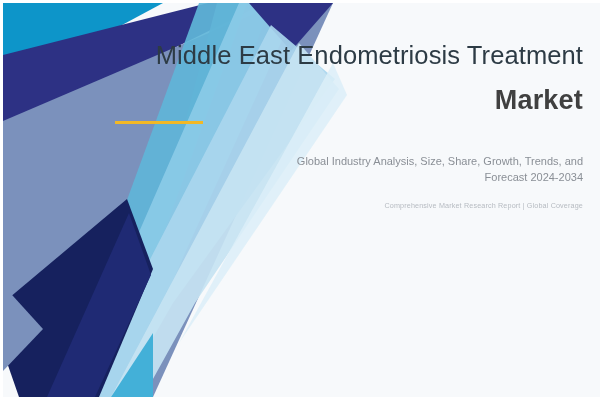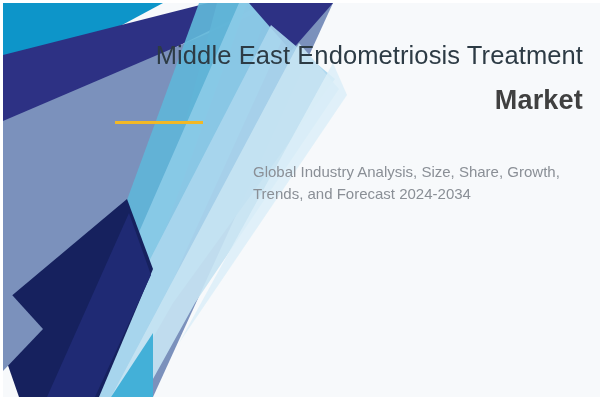--- a/index.html
+++ b/index.html
@@ -84,25 +84,25 @@
     background: #f2b826;
     margin-top: 5px;
     margin-left: 2px;
   }
 
   .subtitle {
     position: absolute;
     right: 14px;
     top: 151px;
     width: 330px;
-    font-size: 15px;
+    text-align: right;
+    font-size: 11px;
     font-weight: 400;
     color: #8a8f96;
     line-height: 1.45;
-    margin-top: 7px;
   }
 
   .caption {
     position: absolute;
     right: 14px;
     top: 198px;
     width: 330px;
     text-align: right;
     font-size: 7.2px;
     font-weight: 400;
@@ -154,17 +154,18 @@
 
       <div class="title">Middle East Endometriosis Treatment</div>
 
       <div class="market-wrap">
         <span class="market">Market</span>
         <span class="market-rule" style="width: 88px;"></span>
       </div>
 
       <div class="subtitle">Global Industry Analysis, Size, Share, Growth, Trends, and Forecast 2024-2034</div>
 
+      <div class="caption">Comprehensive Market Research Report | Global Coverage</div>
 
     </div>
 
   </div>
 </div>
 
 </body></html>

